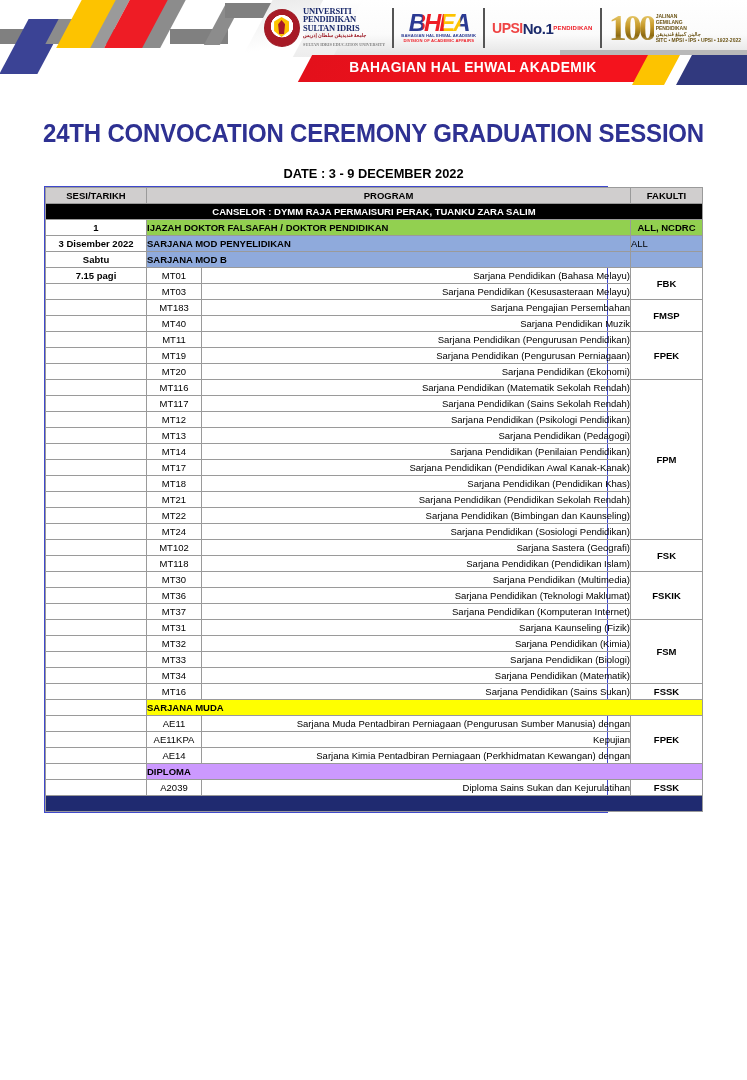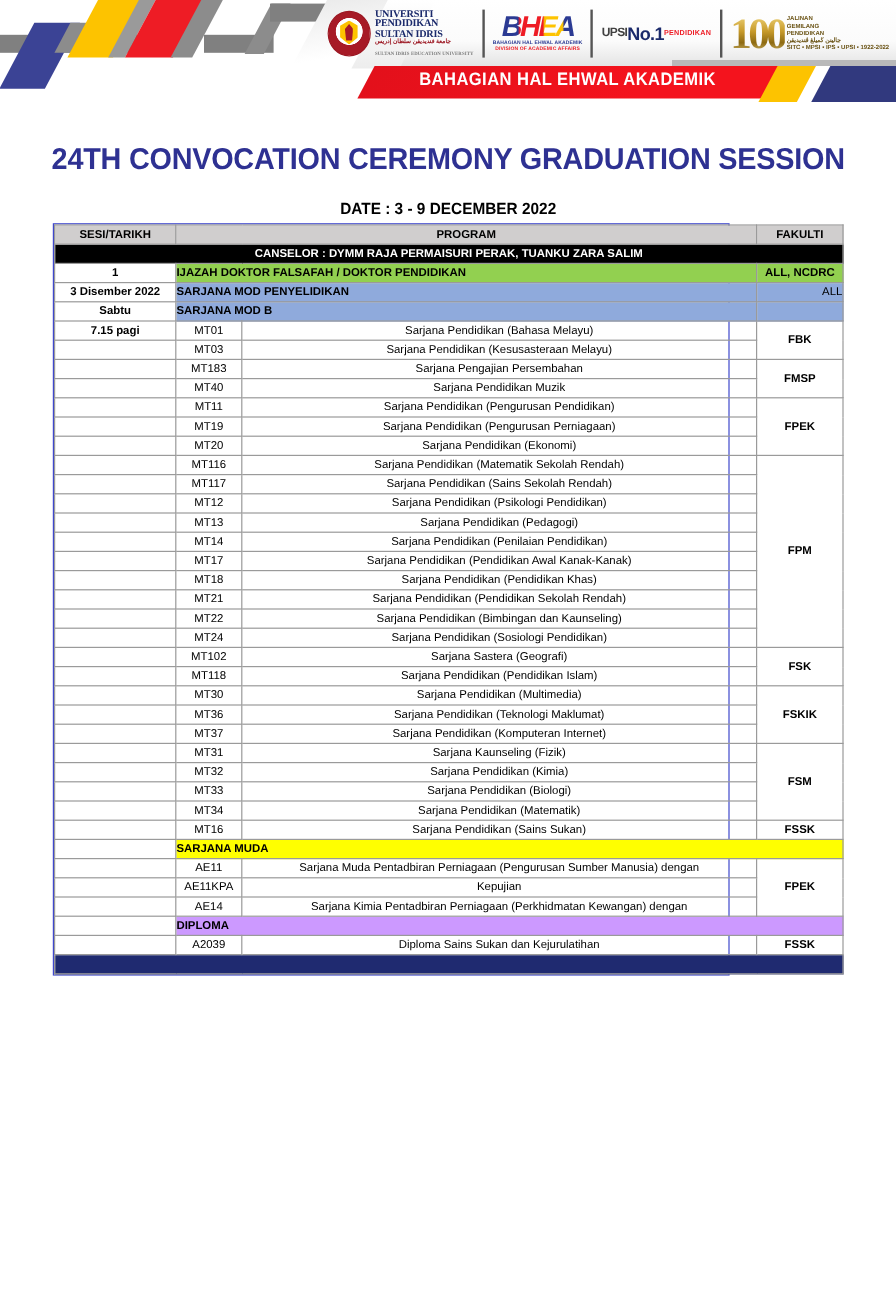--- a/index.html
+++ b/index.html
@@ -149,21 +149,21 @@
     letter-spacing: -2px;
     background: linear-gradient(90deg,#2b3a93 0%, #2b3a93 28%, #ee1c25 30%, #ee1c25 56%, #fdc300 58%, #fdc300 78%, #2b3a93 80%);
     -webkit-background-clip: text;
     background-clip: text;
     color: transparent;
   }
   .bhea-sub { font-size:4.2px; font-weight:bold; color:#2b3a93; letter-spacing:0.1px; }
   .bhea-sub2 { font-size:4.2px; font-weight:bold; color:#ee1c25; letter-spacing:0.1px;}
 
   .upsi-no1 { text-align:center; line-height:1; }
-  .upsi-no1 .u1 { font-size:10px; font-weight:bold; color:#404040; letter-spacing:-0.5px; display:block;}
+  .upsi-no1 .u1 { font-size:14px; font-weight:bold; color:#ef4444; letter-spacing:-0.5px; display:block;}
   .upsi-no1 .u2 { font-size:15px; font-weight:bold; color:#1b2a6b; letter-spacing:-0.5px; display:block;}
   .upsi-no1 .u3 { font-size:6px; font-weight:bold; color:#ee1c25; letter-spacing:0.2px; display:block;}
 
   .hundred { display:flex; align-items:center; }
   .hundred .digits {
     font-family:"Liberation Serif", serif;
     font-size: 36px; font-weight: bold; letter-spacing:-3px; line-height:38px;
     background: linear-gradient(180deg,#f7e08a 0%, #c79a2a 45%, #8d6a12 70%, #e6cf86 100%);
     -webkit-background-clip:text; background-clip:text; color: transparent;
   }
@@ -275,29 +275,29 @@
     font-size: 10px;
     height: 14px;
     border-color: #000;
   }
   .cat-green { background: #92d050; font-weight: bold; font-size: 10px; padding-left: 2px; }
   .cat-blue  { background: #8faadc; font-weight: bold; font-size: 10px; padding-left: 2px; }
   .cat-yellow{ background: #ffff00; font-weight: bold; font-size: 10px; padding-left: 2px; }
   .cat-purple{ background: #cc99ff; font-weight: bold; font-size: 10px; padding-left: 2px; }
   .fak-green { background: #92d050; font-weight: bold; font-size: 10px; text-align:center; overflow: visible;}
   .fak-green span{ display:block; width:95px; margin-left:-12px; }
-  .fak-blue  { background: #8faadc; font-size: 10px; text-align:right;}
+  .fak-blue  { background: #8faadc; font-size: 10px; text-align:left;}
   .sesi-cell {
     text-align: center;
     font-weight: bold;
     font-size: 10px;
     background: #ffffff;
   }
   .code-cell { text-align: center; font-size: 10px; }
-  .prog-cell { text-align: center; padding-left: 3px; font-size: 10px; }
+  .prog-cell { text-align: right; padding-left: 3px; font-size: 10px; }
   .fak-cell  { text-align: center; font-weight: bold; font-size: 10px; }
   .grp-end { border-bottom: 1px solid #2b2b2b; }
   .footer-bar td {
     background: #1f2a70;
     height: 16px;
     border: 1px solid #1f2a70;
   }
 </style>
 </head>
 <body>

